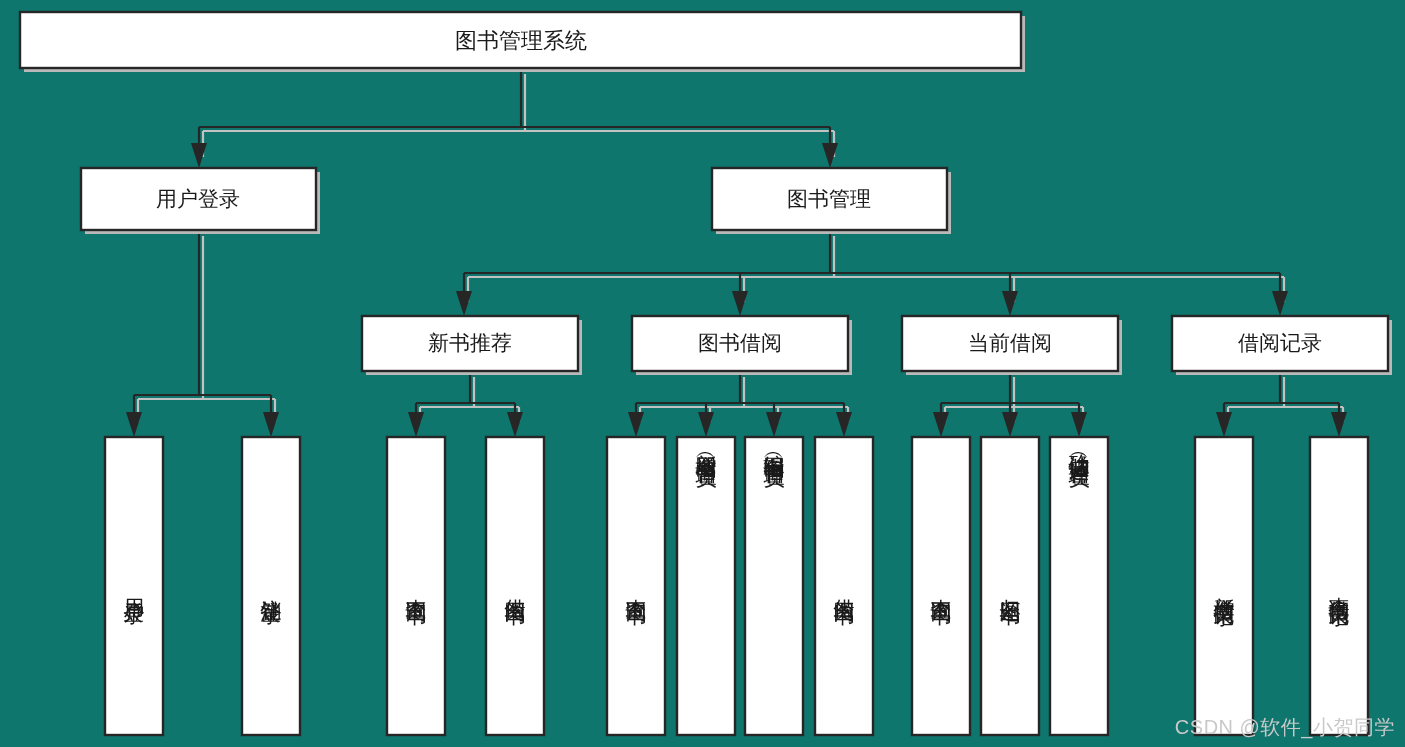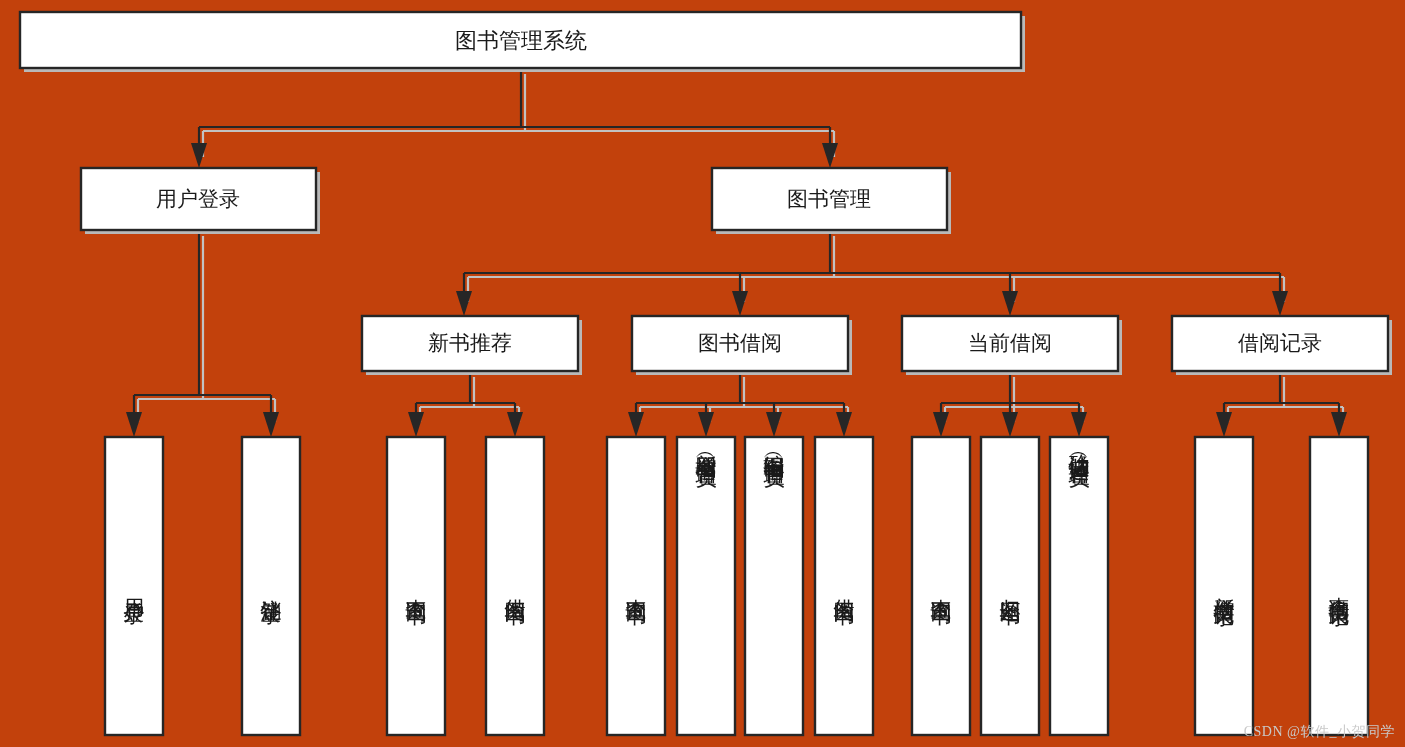--- a/index.html
+++ b/index.html
@@ -7,21 +7,21 @@
     padding: 0;
     background: #ffffff;
   }
   body {
     font-family: "Liberation Sans", "DejaVu Sans", sans-serif;
   }
   #diagram-root {
     position: relative;
     width: 1405px;
     height: 747px;
-    background: #c2410c;
+    background: #0f766e;
     overflow: hidden;
   }
   svg.diagram-canvas {
     position: absolute;
     left: 0;
     top: 0;
     width: 1405px;
     height: 747px;
   }
   .node-box {
@@ -73,22 +73,22 @@
     font-size: 21px;
     line-height: 1.05;
     letter-spacing: 2px;
     color: #1a1a1a;
     white-space: nowrap;
   }
   .watermark {
     position: absolute;
     right: 10px;
     bottom: 6px;
-    font-family: Liberation Serif, serif;
-    font-size: 14px;
+    font-family: Liberation Sans, sans-serif;
+    font-size: 20px;
     color: #c9c9c9;
     letter-spacing: 0.5px;
     user-select: none;
   }
 </style>
 </head>
 <body>
 
 <div id="diagram-root">
 

